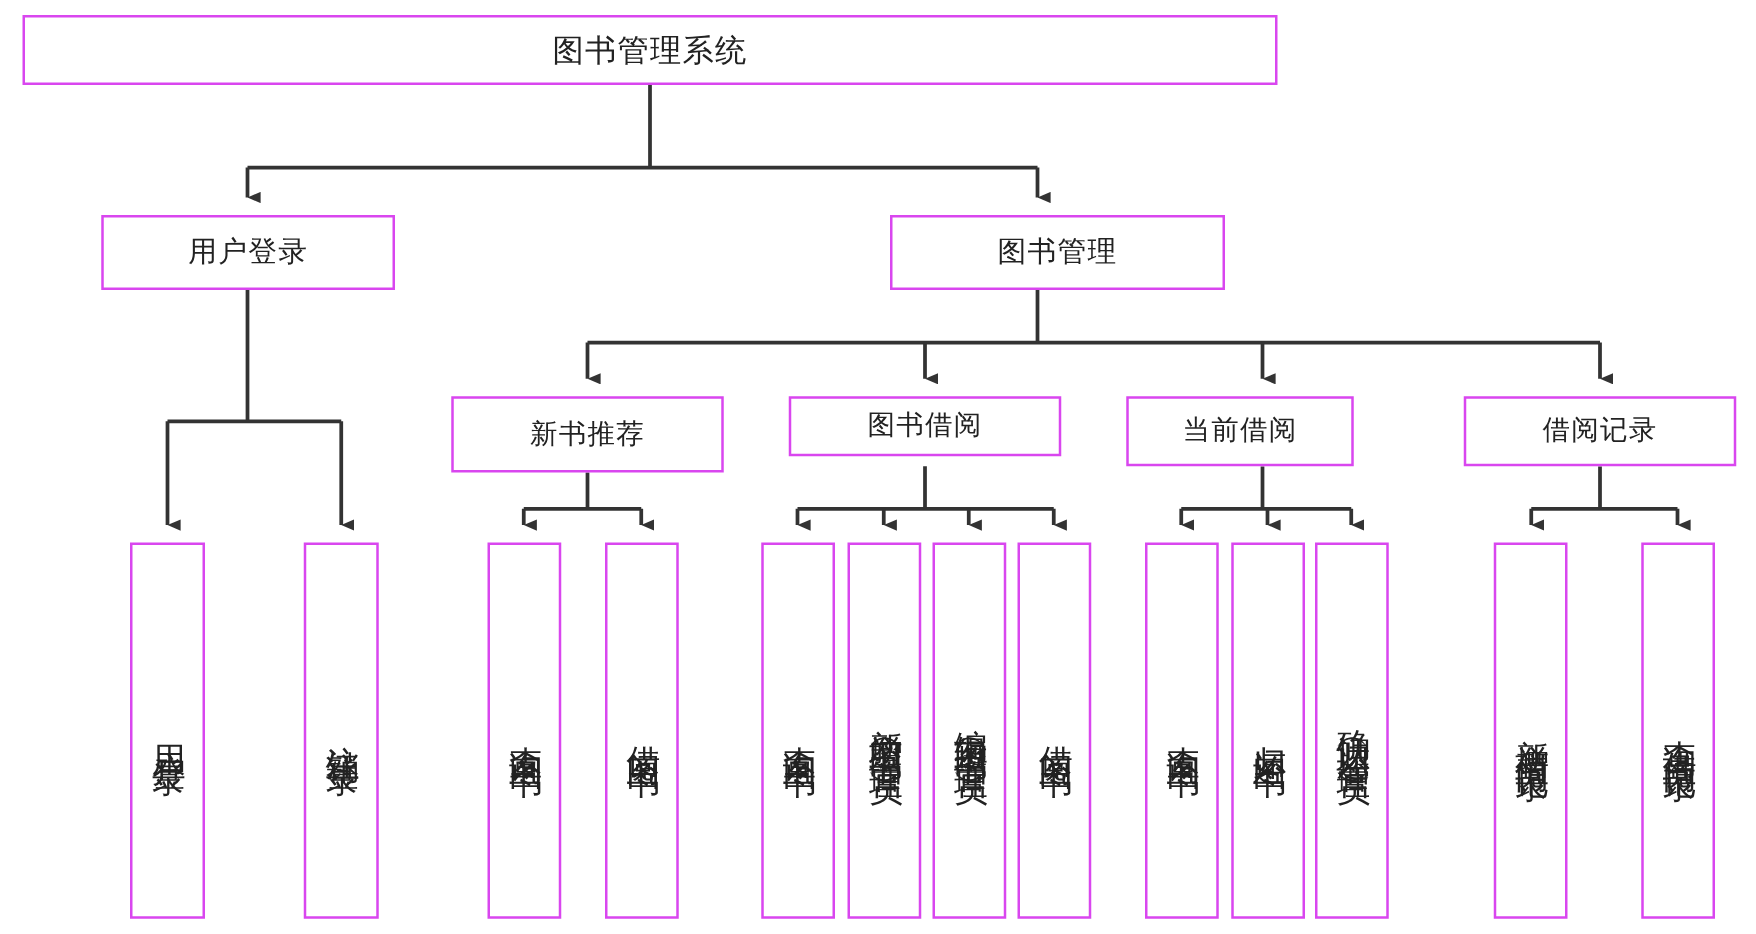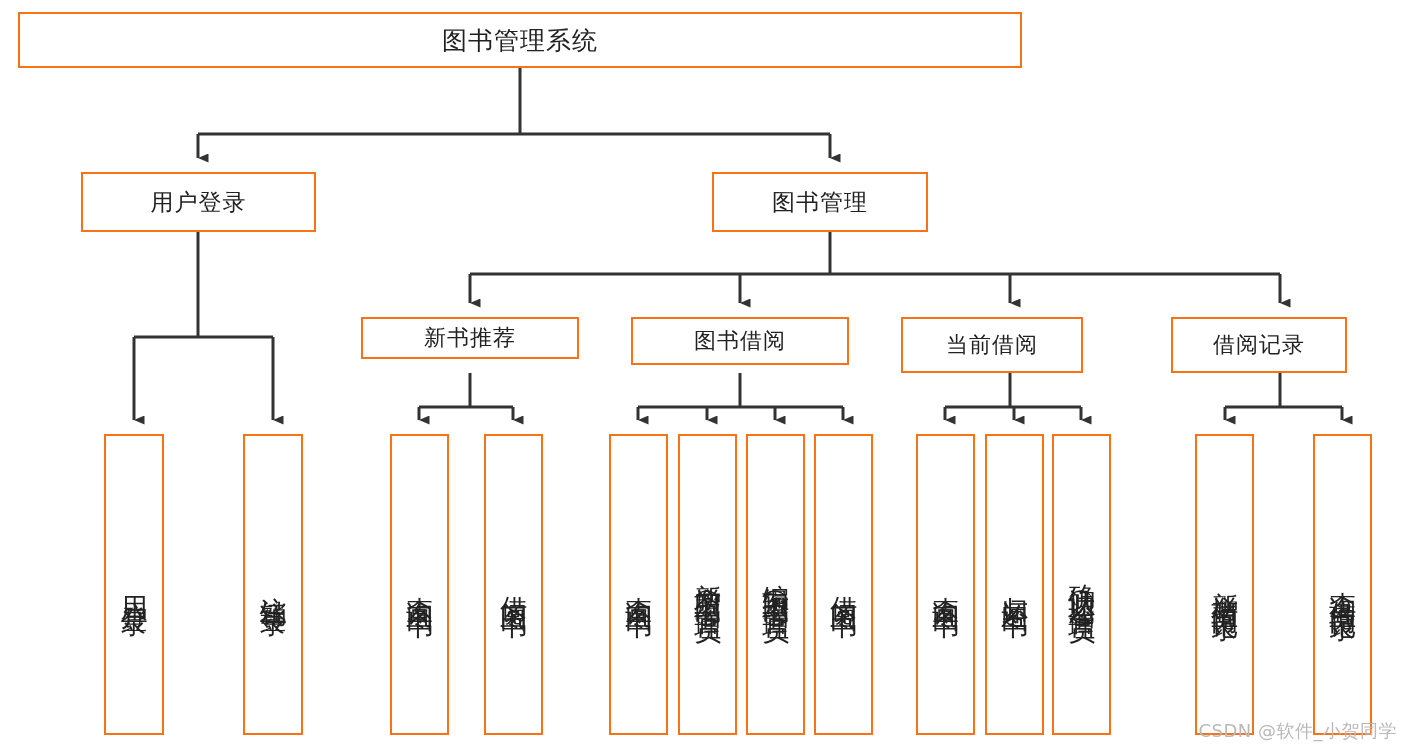--- a/index.html
+++ b/index.html
@@ -20,21 +20,21 @@
   #diagram-svg {
     position: absolute;
     left: 0;
     top: 0;
     width: 1405px;
     height: 747px;
   }
   .node {
     position: absolute;
     box-sizing: border-box;
-    border: 2px solid #f97316;
+    border: 2px solid #d946ef;
     background: #ffffff;
     display: flex;
     align-items: center;
     justify-content: center;
     color: #222222;
   }
   .node-label {
     display: block;
     line-height: 1.0;
     color: #222222;
@@ -131,34 +131,34 @@
     </g>
   </svg>
 
   <div class="node node-root" id="node-root" style="left: 18px; top: 12px; width: 1004px; height: 56px;">
     <span class="node-label">图书管理系统</span>
   </div>
 
   <div class="node node-l2" id="node-l2-0" style="left: 81px; top: 172px; width: 235px; height: 60px;">
     <span class="node-label">用户登录</span>
   </div>
-  <div class="node node-l2" id="node-l2-1" style="left: 712px; top: 172px; width: 216px; height: 60px;">
+  <div class="node node-l2" id="node-l2-1" style="left: 712px; top: 172px; width: 268px; height: 60px;">
     <span class="node-label">图书管理</span>
   </div>
 
-  <div class="node node-l3" id="node-l3-0" style="left: 361px; top: 317px; width: 218px; height: 42px;">
+  <div class="node node-l3" id="node-l3-0" style="left: 361px; top: 317px; width: 218px; height: 61px;">
     <span class="node-label">新书推荐</span>
   </div>
   <div class="node node-l3" id="node-l3-1" style="left: 631px; top: 317px; width: 218px; height: 48px;">
     <span class="node-label">图书借阅</span>
   </div>
   <div class="node node-l3" id="node-l3-2" style="left: 901px; top: 317px; width: 182px; height: 56px;">
     <span class="node-label">当前借阅</span>
   </div>
-  <div class="node node-l3" id="node-l3-3" style="left: 1171px; top: 317px; width: 176px; height: 56px;">
+  <div class="node node-l3" id="node-l3-3" style="left: 1171px; top: 317px; width: 218px; height: 56px;">
     <span class="node-label">借阅记录</span>
   </div>
 
   <div class="node node-leaf" id="node-leaf-0" style="left: 104px; top: 434px; width: 60px; height: 301px;">
     <span class="node-label">用户登录</span>
   </div>
   <div class="node node-leaf" id="node-leaf-1" style="left: 243px; top: 434px; width: 60px; height: 301px;">
     <span class="node-label">注销登录</span>
   </div>
   <div class="node node-leaf" id="node-leaf-2" style="left: 390px; top: 434px; width: 59px; height: 301px;">
@@ -188,14 +188,13 @@
   <div class="node node-leaf" id="node-leaf-10" style="left: 1052px; top: 434px; width: 59px; height: 301px;">
     <span class="node-label">确认归还（管理员）</span>
   </div>
   <div class="node node-leaf" id="node-leaf-11" style="left: 1195px; top: 434px; width: 59px; height: 301px;">
     <span class="node-label">新增借阅记录</span>
   </div>
   <div class="node node-leaf" id="node-leaf-12" style="left: 1313px; top: 434px; width: 59px; height: 301px;">
     <span class="node-label">查询借阅记录</span>
   </div>
 
-  <div id="watermark">CSDN @软件_小贺同学</div>
 </div>
 
 </body></html>

